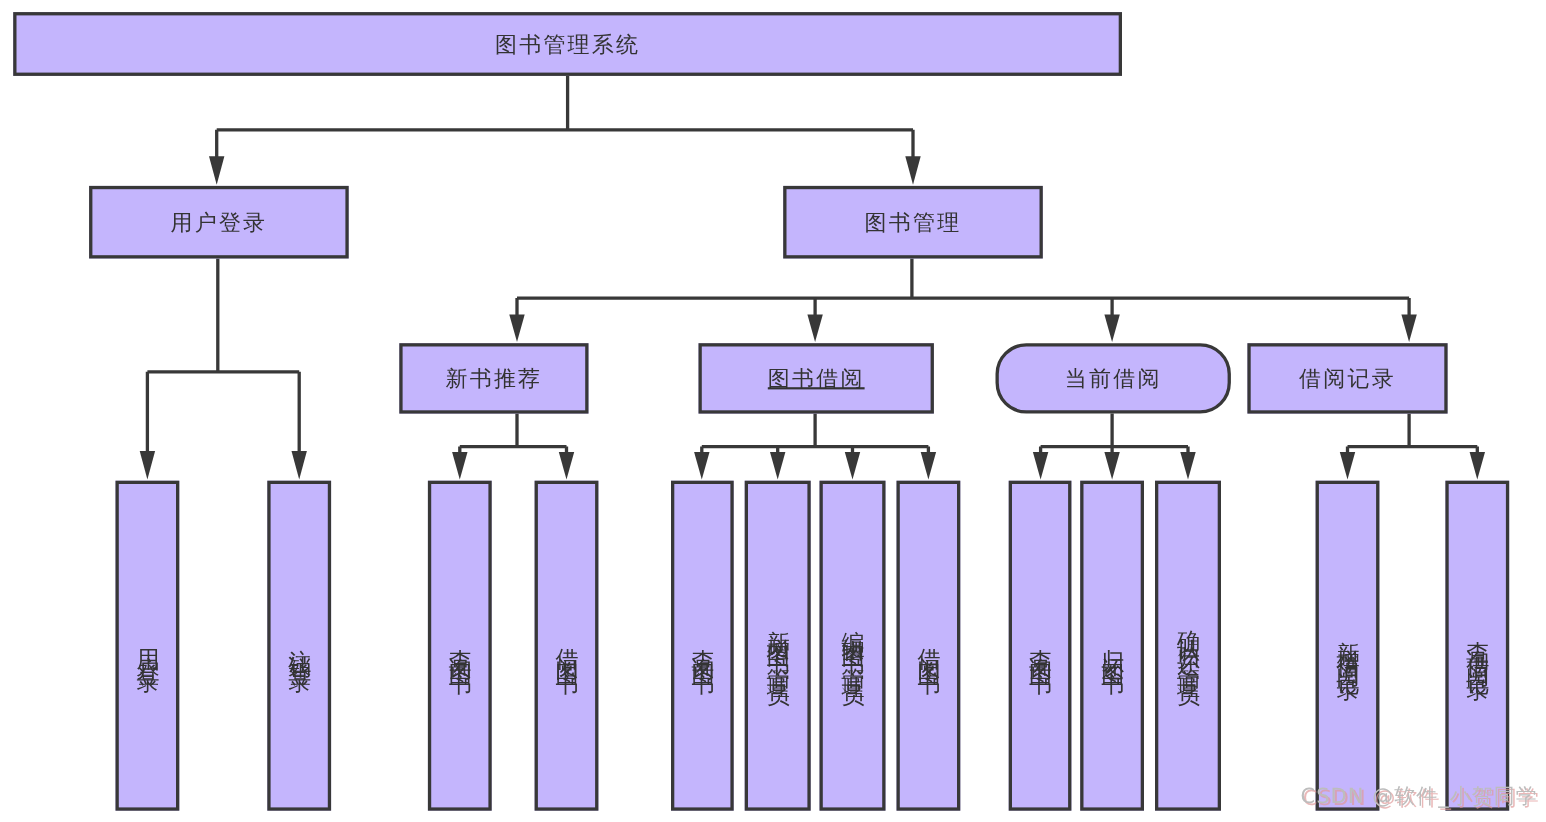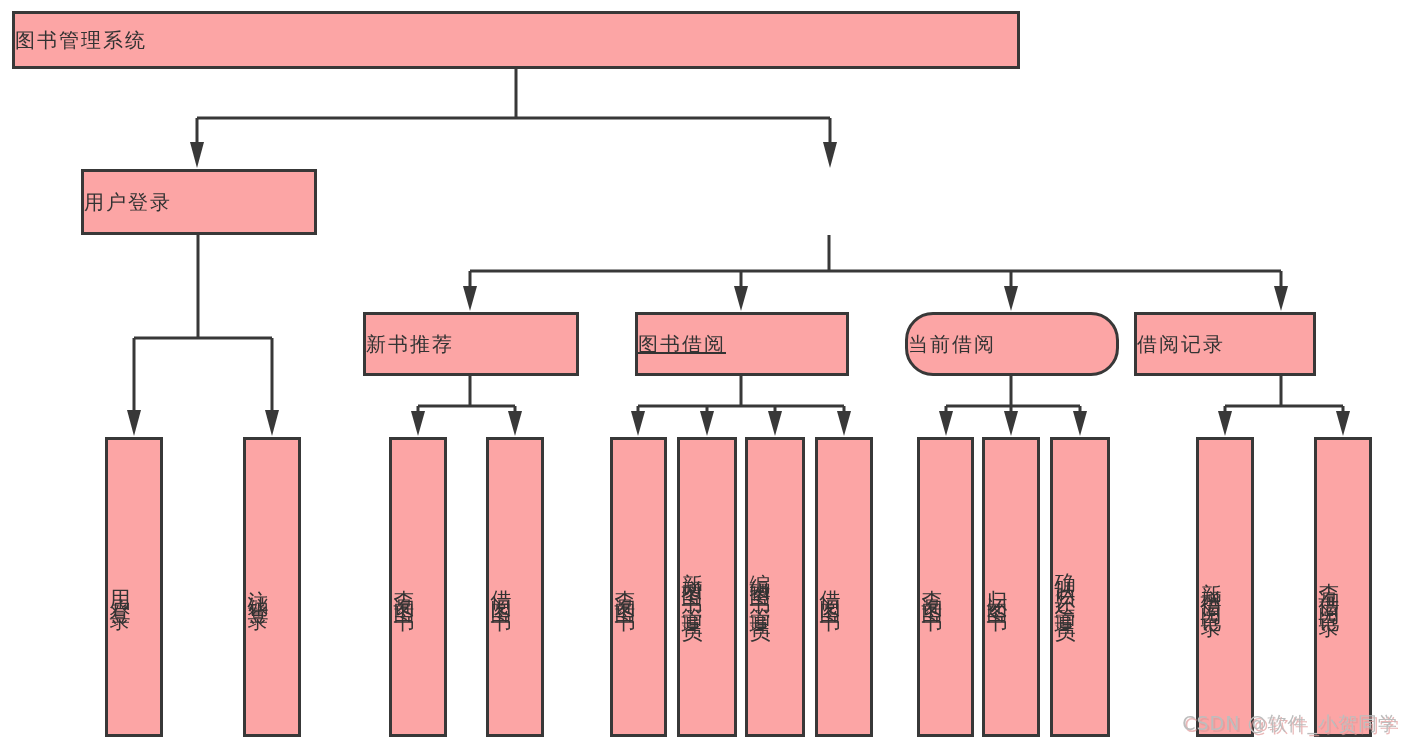--- a/index.html
+++ b/index.html
@@ -8,26 +8,26 @@
     width: 1405px;
     height: 747px;
     background: #ffffff;
     font-family: "DejaVu Sans", "Liberation Sans", sans-serif;
     overflow: hidden;
   }
   #wires { position: absolute; left: 0; top: 0; z-index: 1; }
   .node {
     position: absolute;
     z-index: 2;
-    background: #fca5a5;
+    background: #c4b5fd;
     border: 3px solid #383838;
     box-sizing: border-box;
     display: flex;
     align-items: center;
-    justify-content: flex-start;
+    justify-content: center;
     color: #333333;
     font-size: 20px;
     letter-spacing: 2px;
     white-space: nowrap;
   }
   .vnode { font-size: 21px; letter-spacing: 0; }
   .vnode .vtext {
     writing-mode: vertical-rl;
     text-orientation: mixed;
     letter-spacing: 7px;
@@ -89,22 +89,25 @@
     </g>
   </svg>
 
   <div class="node" style="left:12px; top:11px; width:1008px; height:58px;">
     <span>图书管理系统</span>
   </div>
 
   <div class="node" style="left:81px; top:169px; width:236px; height:66px;">
     <span>用户登录</span>
   </div>
+  <div class="node" style="left:712px; top:169px; width:236px; height:66px;">
+    <span>图书管理</span>
+  </div>
 
-  <div class="node" style="left:363px; top:312px; width:216px; height:64px;">
+  <div class="node" style="left:363px; top:312px; width:172px; height:64px;">
     <span>新书推荐</span>
   </div>
   <div class="node" style="left:635px; top:312px; width:214px; height:64px;text-decoration:underline;">
     <span>图书借阅</span>
   </div>
   <div class="node" style="left:905px; top:312px; width:214px; height:64px;border-radius:28px;">
     <span>当前借阅</span>
   </div>
   <div class="node" style="left:1134px; top:312px; width:182px; height:64px;">
     <span>借阅记录</span>

